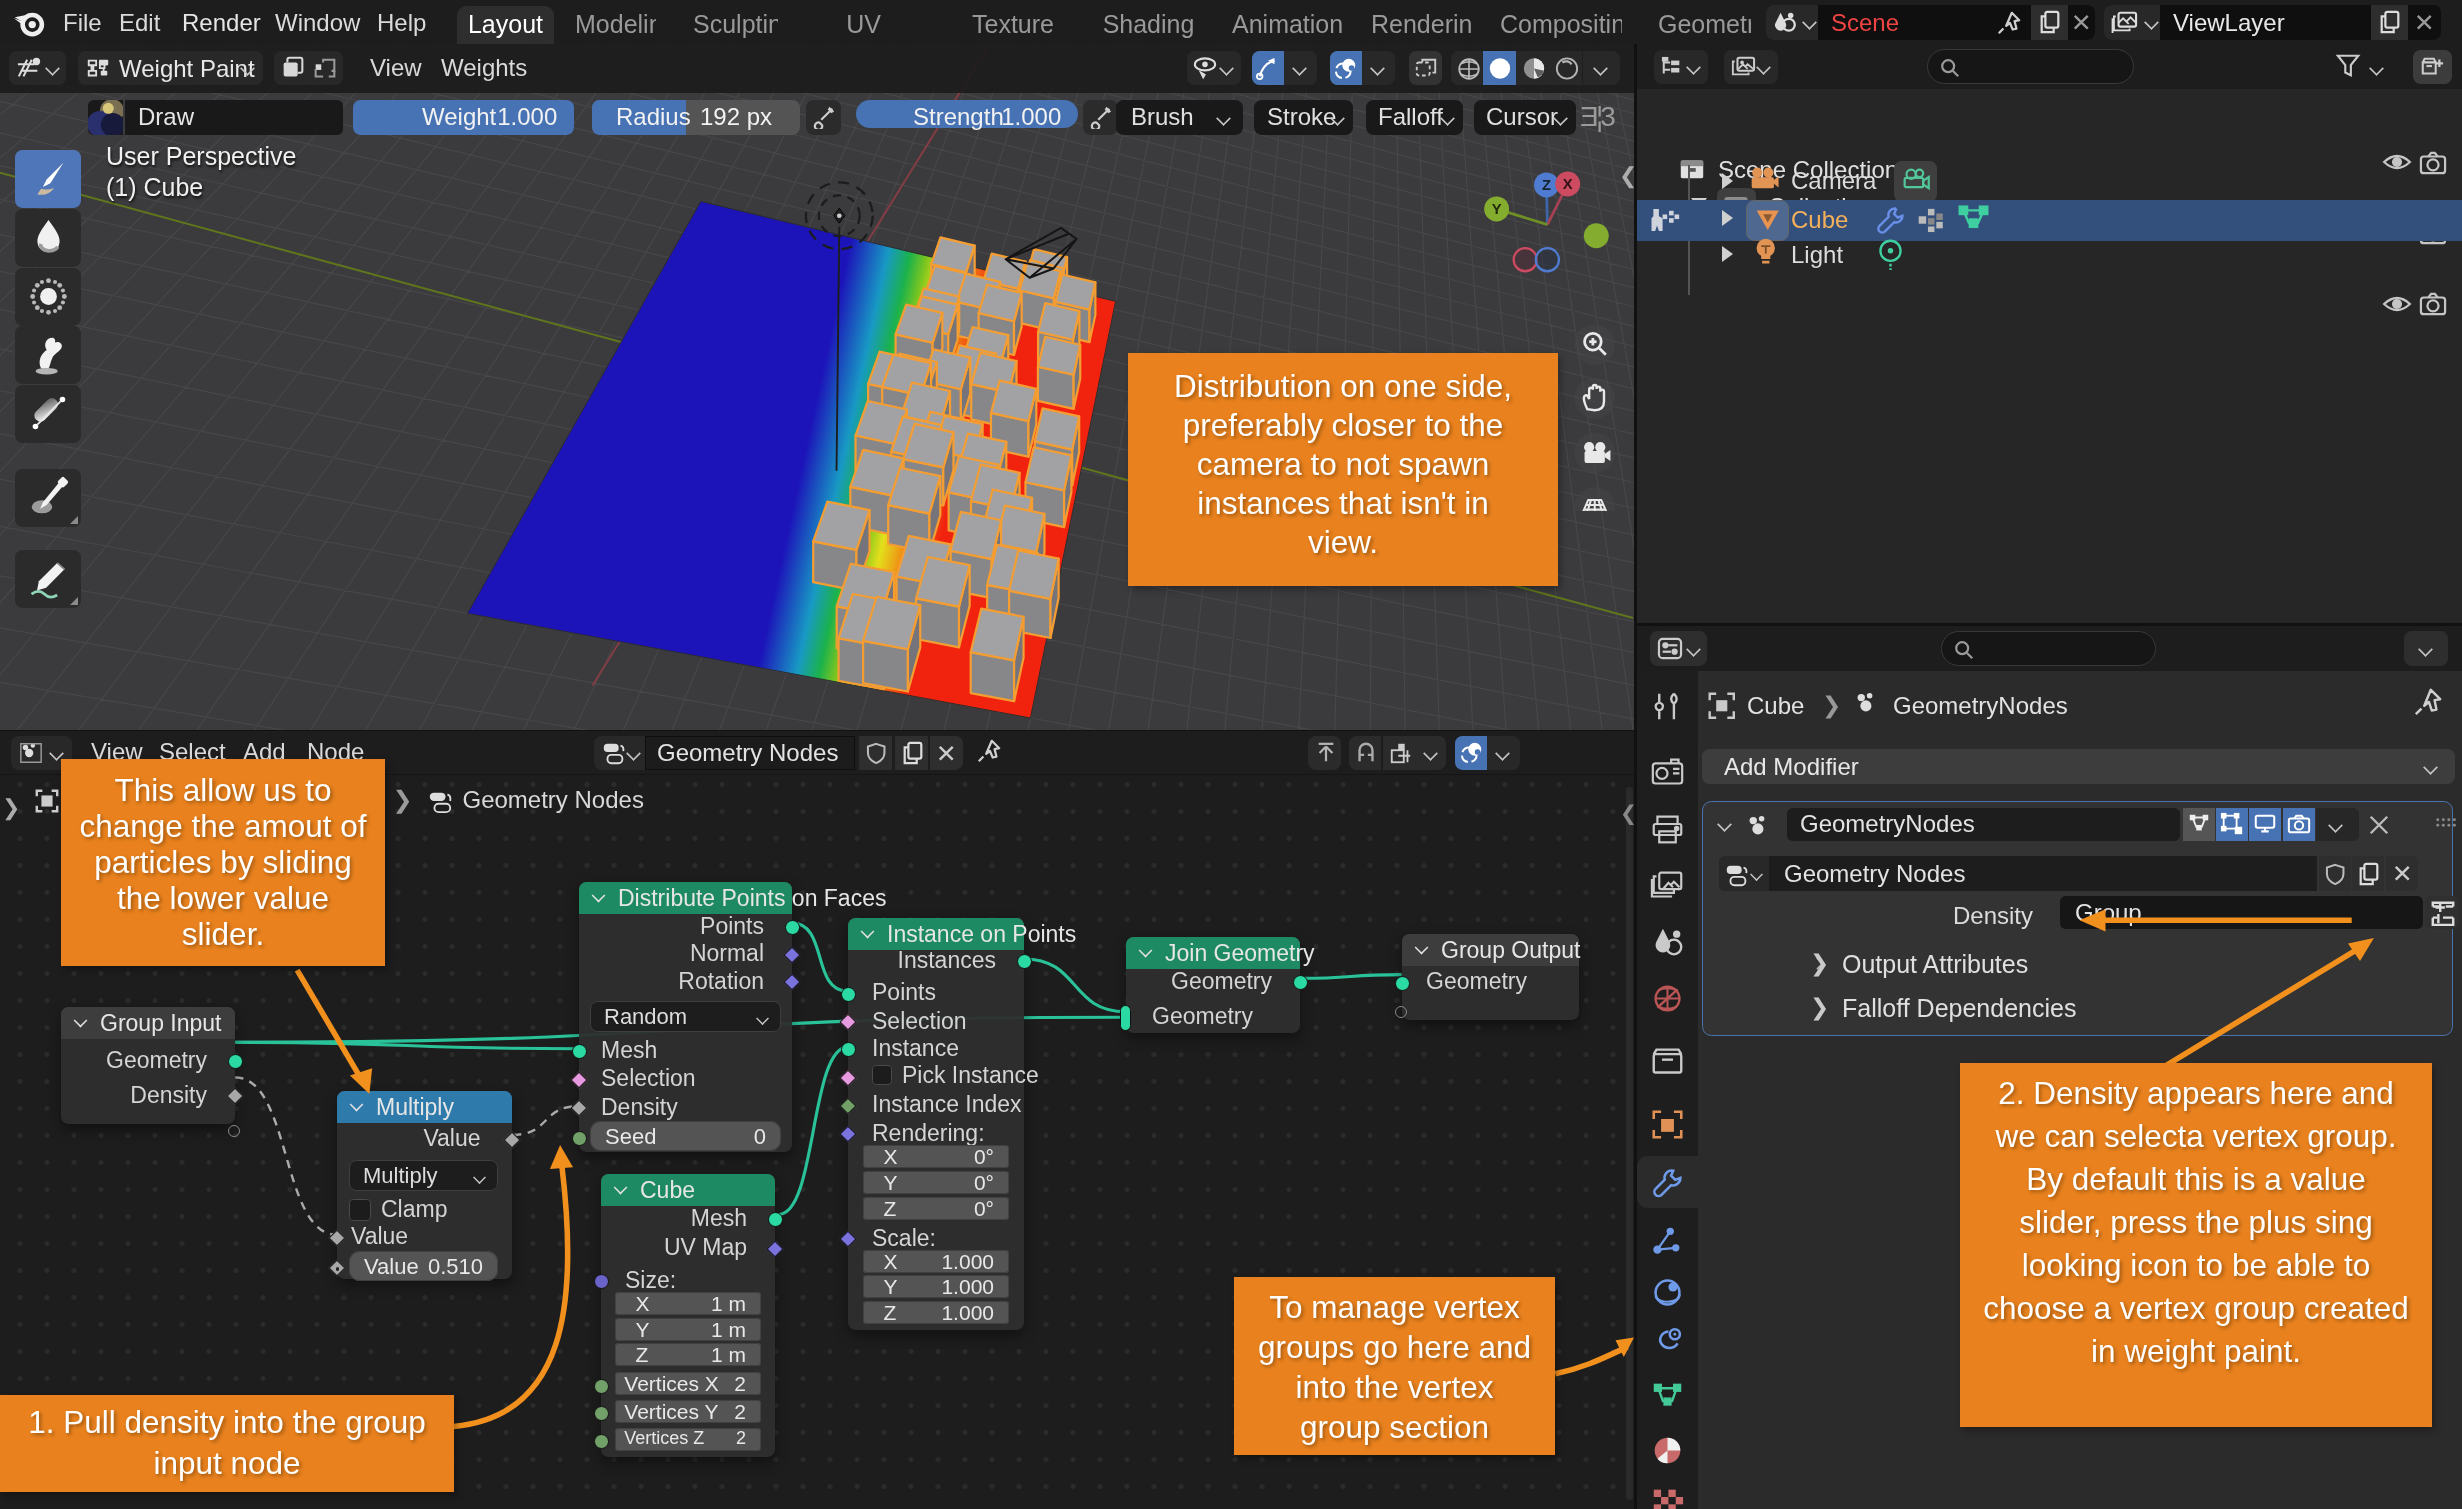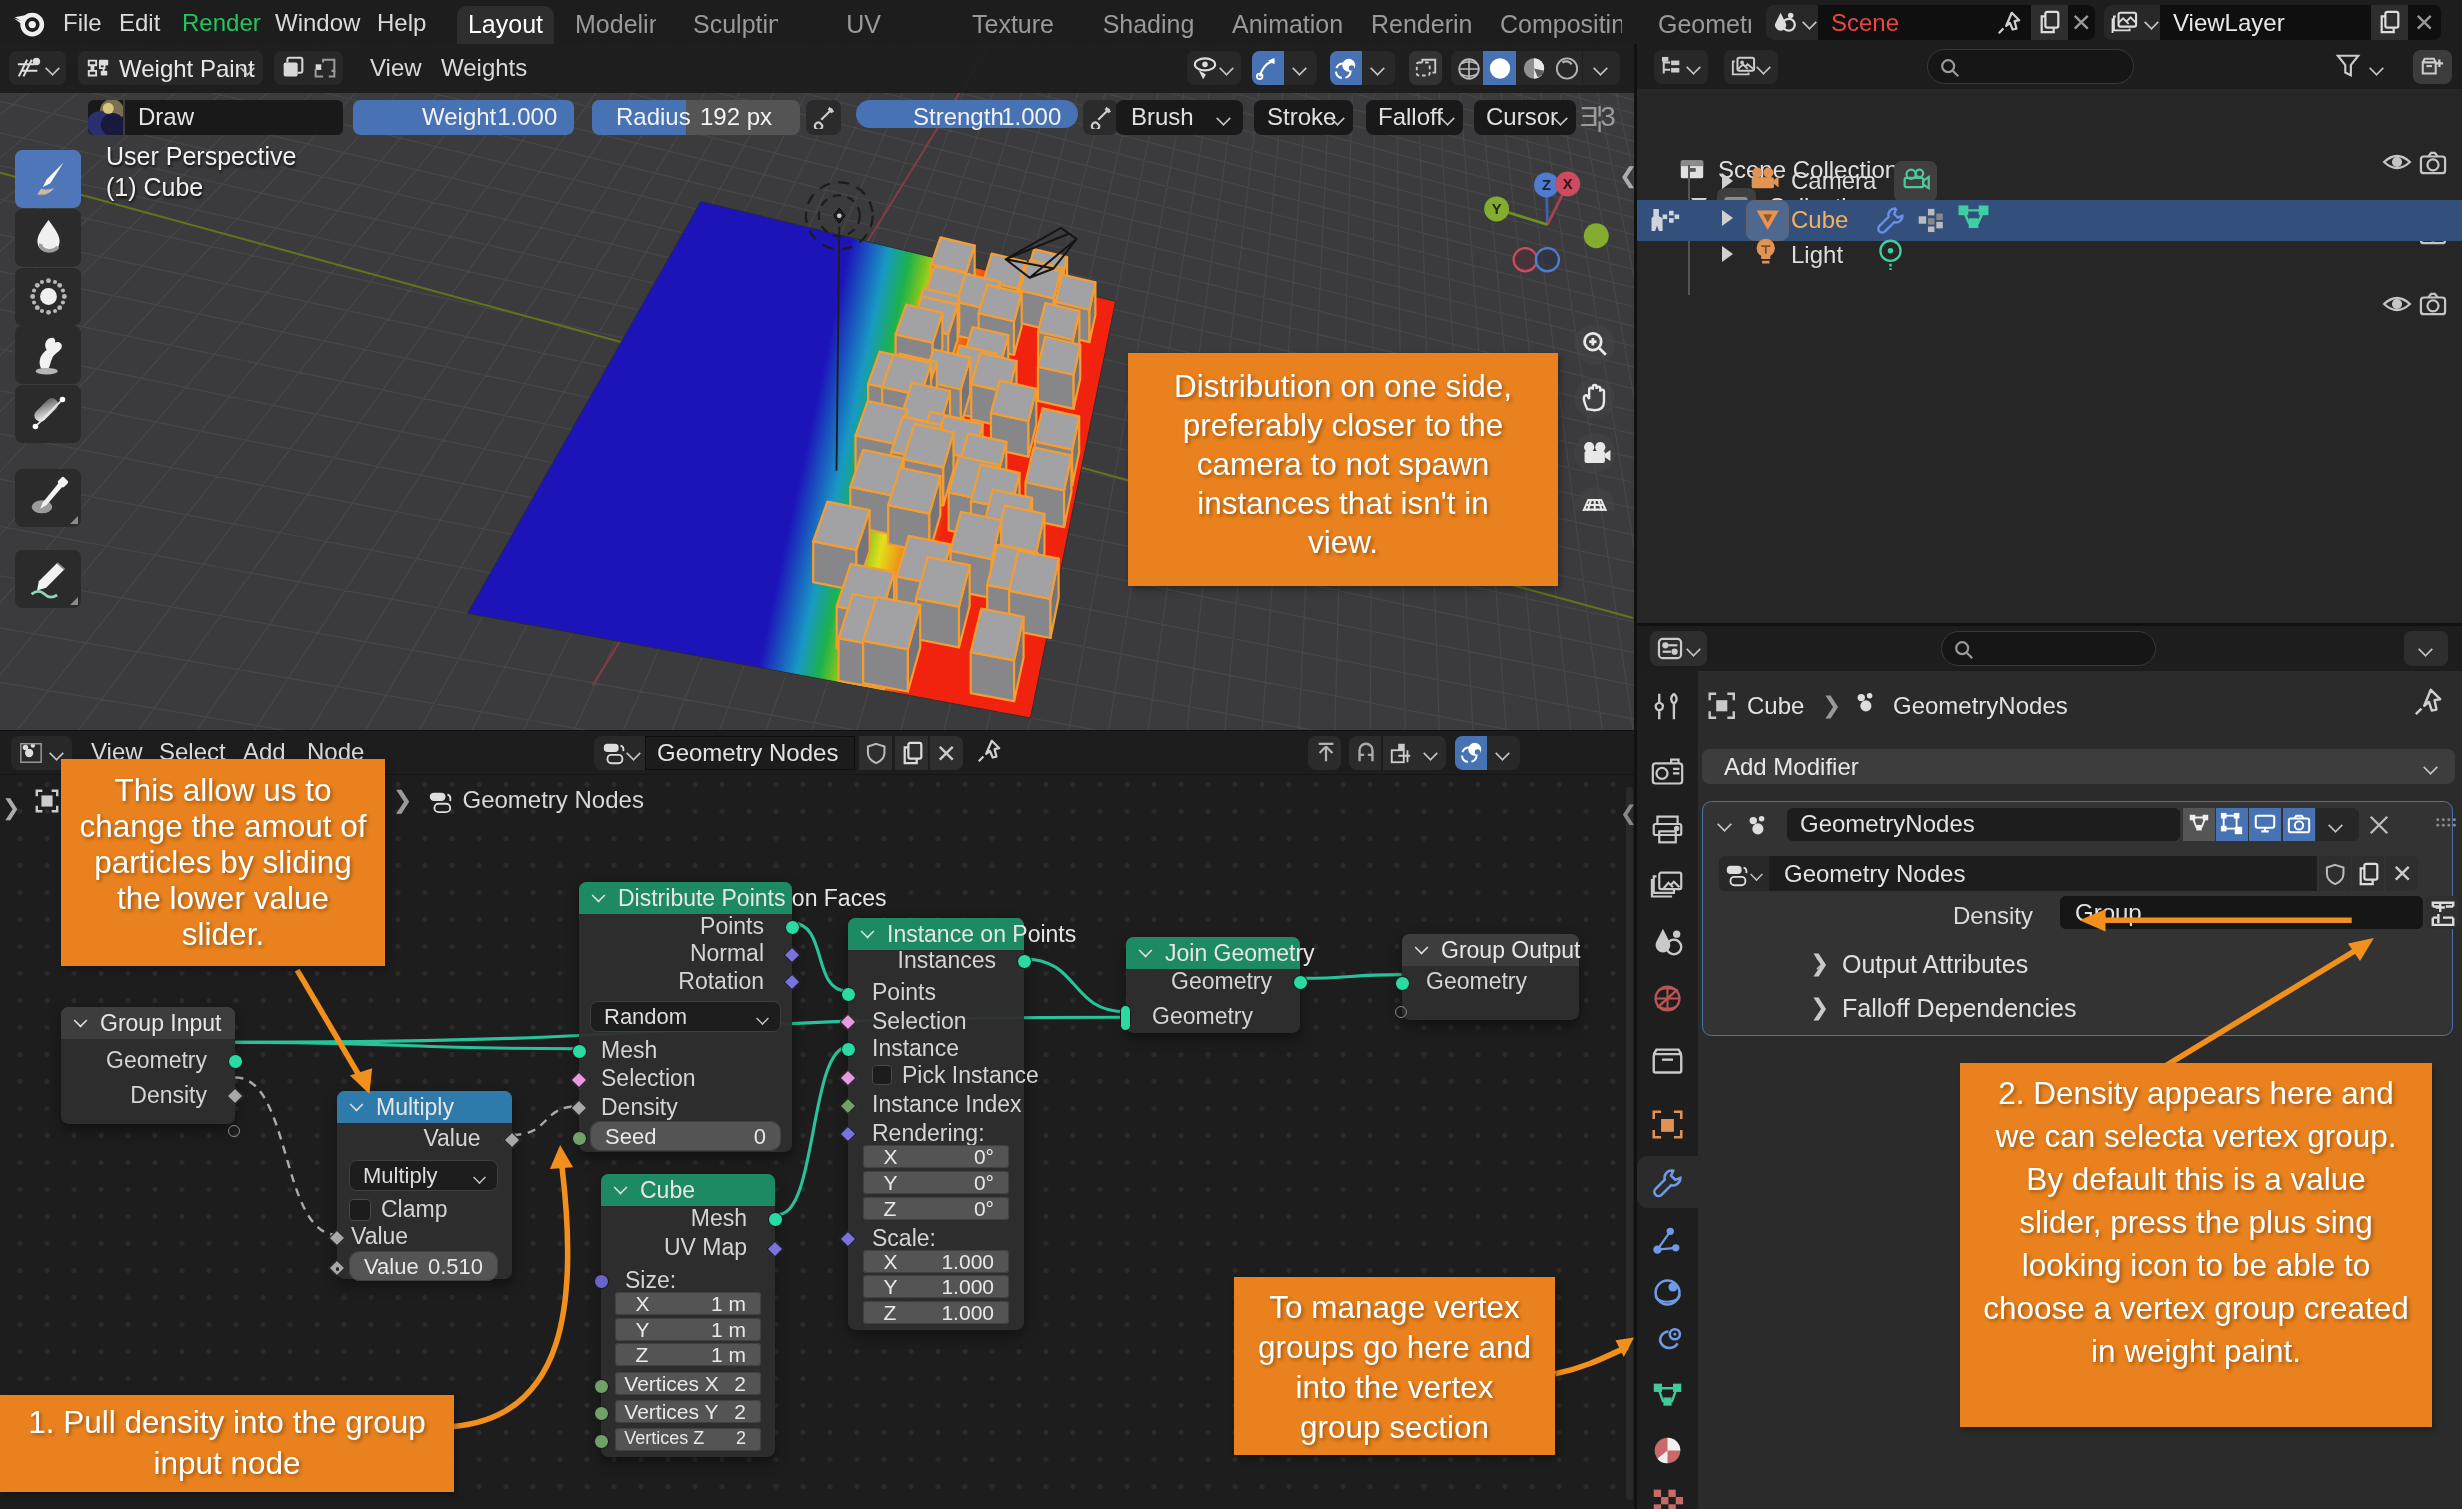--- a/index.html
+++ b/index.html
@@ -20,21 +20,21 @@
 <body>
 <div class="abs" style="left:0;top:0;width:2462px;height:44px;background:#1d1d1d">
 <svg class="abs" style="left:13px;top:6.5px" width="33" height="31.5" viewBox="0 0 36 34">
  <circle cx="21" cy="19" r="10.5" fill="none" stroke="#eee" stroke-width="5"></circle>
  <circle cx="21" cy="19" r="4" fill="#eee"></circle>
  <path d="M2 11 L17 8 L10 16 Z" fill="#eee"></path>
       <path d="M1 12 L14 22 L9 15 Z" fill="#eee"></path>
 </svg>
 <div class="abs txt" style="left:63px;top:9.3px;color:#dadada">File</div>
 <div class="abs txt" style="left:119px;top:9.3px;color:#dadada">Edit</div>
-<div class="abs txt" style="left:182px;top:9.3px;color:#22c55e">Render</div>
+<div class="abs txt" style="left:182px;top:9.3px;color:#e5e5e5">Render</div>
 <div class="abs txt" style="left:275px;top:9.3px;color:#dadada">Window</div>
 <div class="abs txt" style="left:377px;top:9.3px;color:#dadada">Help</div>
 <div class="abs" style="left:457px;top:5.6px;width:97px;height:39px;background:#2e2e2e;border-radius:9.3px 9.3px 0 0;color:#fff;font-size:25px;text-align:center;line-height:37px">Layout</div>
 <div class="abs" style="left:575px;top:5.6px;width:81px;height:39px;color:#999;font-size:25px;text-align:center;line-height:37px;overflow:hidden">Modeling</div>
 <div class="abs" style="left:693px;top:5.6px;width:85px;height:39px;color:#999;font-size:25px;text-align:center;line-height:37px;overflow:hidden">Sculpting</div>
 <div class="abs" style="left:814px;top:5.6px;width:99px;height:39px;color:#999;font-size:25px;text-align:center;line-height:37px;overflow:hidden">UV Editing</div>
 <div class="abs" style="left:957px;top:5.6px;width:112px;height:39px;color:#999;font-size:25px;text-align:center;line-height:37px;overflow:hidden">Texture Paint</div>
 <div class="abs" style="left:1102px;top:5.6px;width:93px;height:39px;color:#999;font-size:25px;text-align:center;line-height:37px;overflow:hidden">Shading</div>
 <div class="abs" style="left:1232px;top:5.6px;width:111px;height:39px;color:#999;font-size:25px;text-align:center;line-height:37px;overflow:hidden">Animation</div>
 <div class="abs" style="left:1371px;top:5.6px;width:102px;height:39px;color:#999;font-size:25px;text-align:center;line-height:37px;overflow:hidden">Rendering</div>

